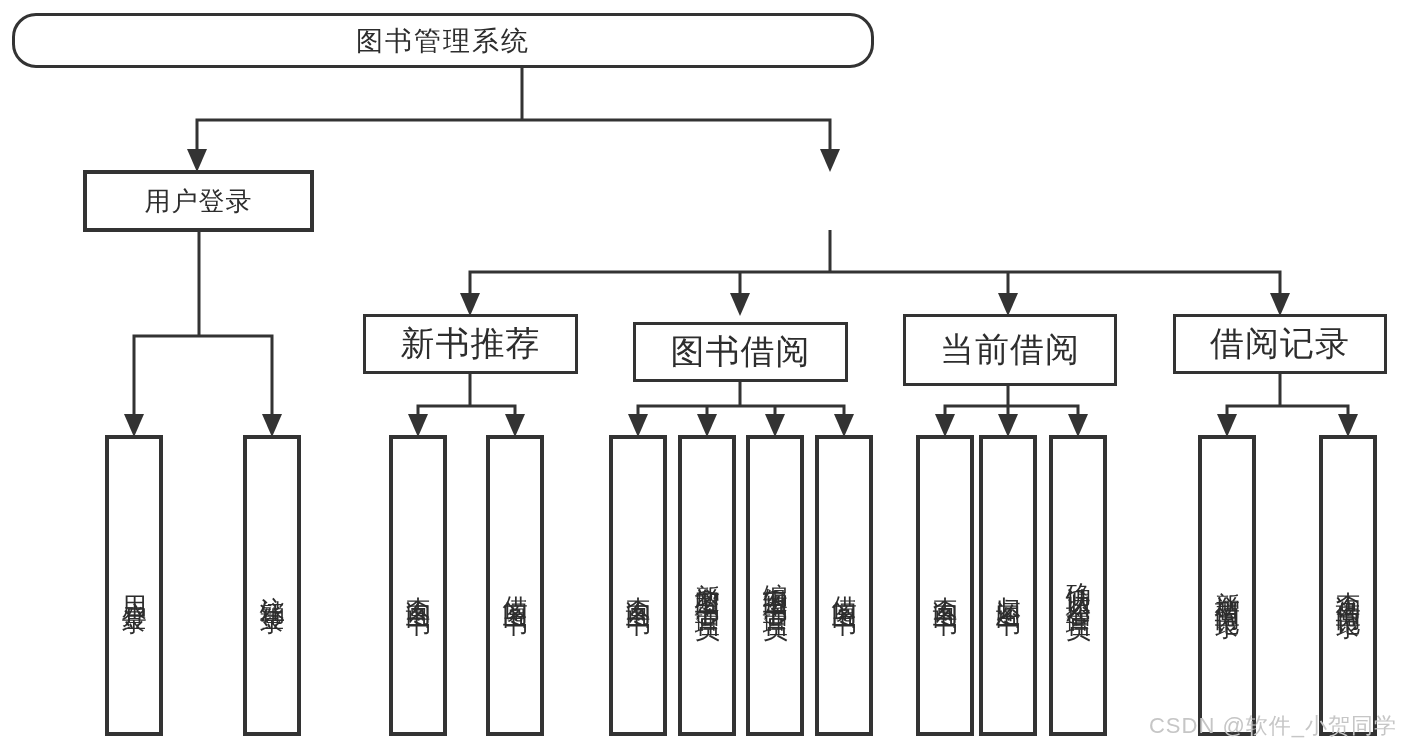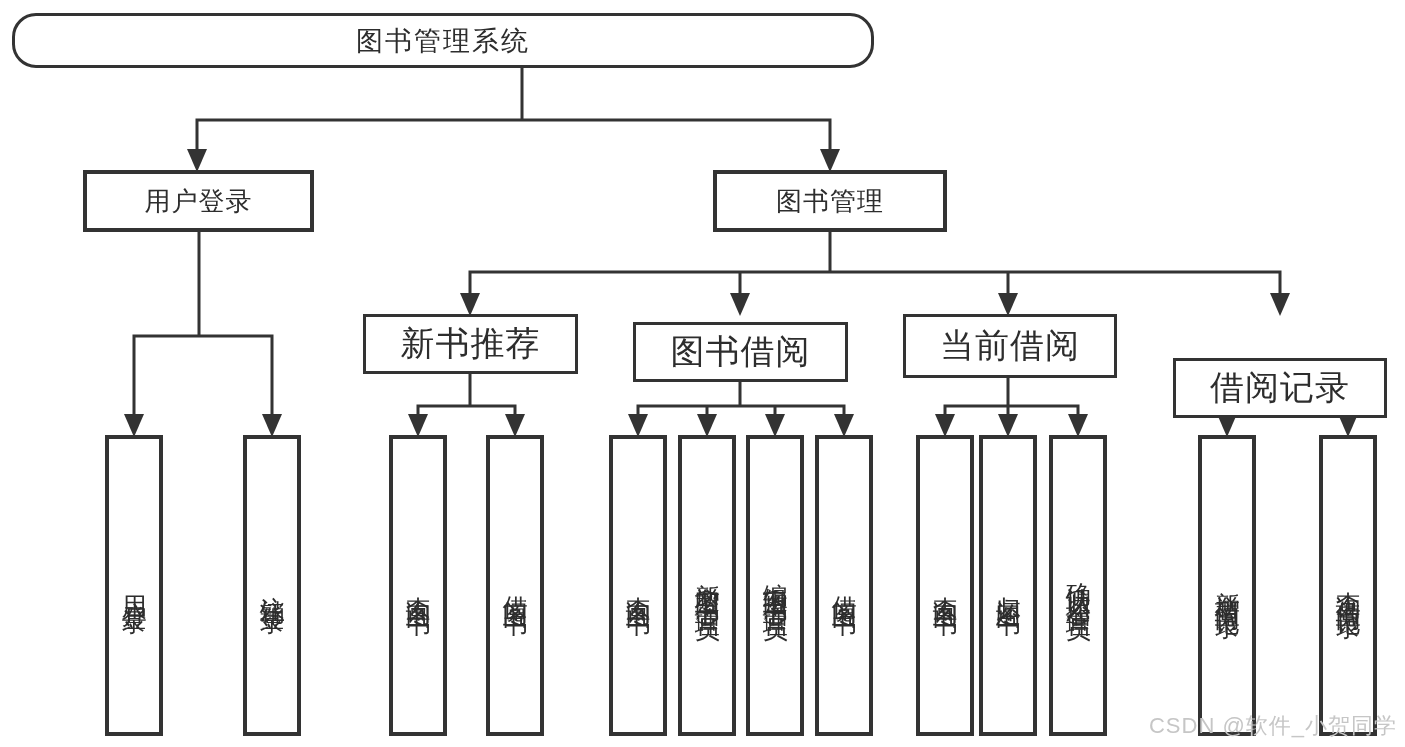--- a/index.html
+++ b/index.html
@@ -79,34 +79,31 @@
     </g>
   </svg>
 
   <div class="box root" style="left:12px;top:13px;width:862px;height:55px;border-radius:24px;">
     <span>图书管理系统</span>
   </div>
 
   <div class="box lv2" style="left:83px;top:170px;width:231px;height:62px;">
     <span>用户登录</span>
   </div>
-  <div class="box lv2" style="left:713px;top:170px;width:234px;height:62px;">
-    <span>图书管理</span>
-  </div>
 
   <div class="box lv3" style="left:363px;top:314px;width:215px;height:60px;">
     <span>新书推荐</span>
   </div>
   <div class="box lv3" style="left:633px;top:322px;width:215px;height:60px;">
     <span>图书借阅</span>
   </div>
-  <div class="box lv3" style="left:903px;top:314px;width:214px;height:64px;">
+  <div class="box lv3" style="left:903px;top:314px;width:214px;height:72px;">
     <span>当前借阅</span>
   </div>
-  <div class="box lv3" style="left:1173px;top:314px;width:214px;height:60px;margin-top:44px;">
+  <div class="box lv3" style="left:1173px;top:314px;width:214px;height:60px;">
     <span>借阅记录</span>
   </div>
 
   <div class="box vbox" style="left:105px;top:435px;width:58px;height:301px;">
     <span class="vlabel">用户登录</span>
   </div>
   <div class="box vbox" style="left:243px;top:435px;width:58px;height:301px;">
     <span class="vlabel">注销登录</span>
   </div>
 

